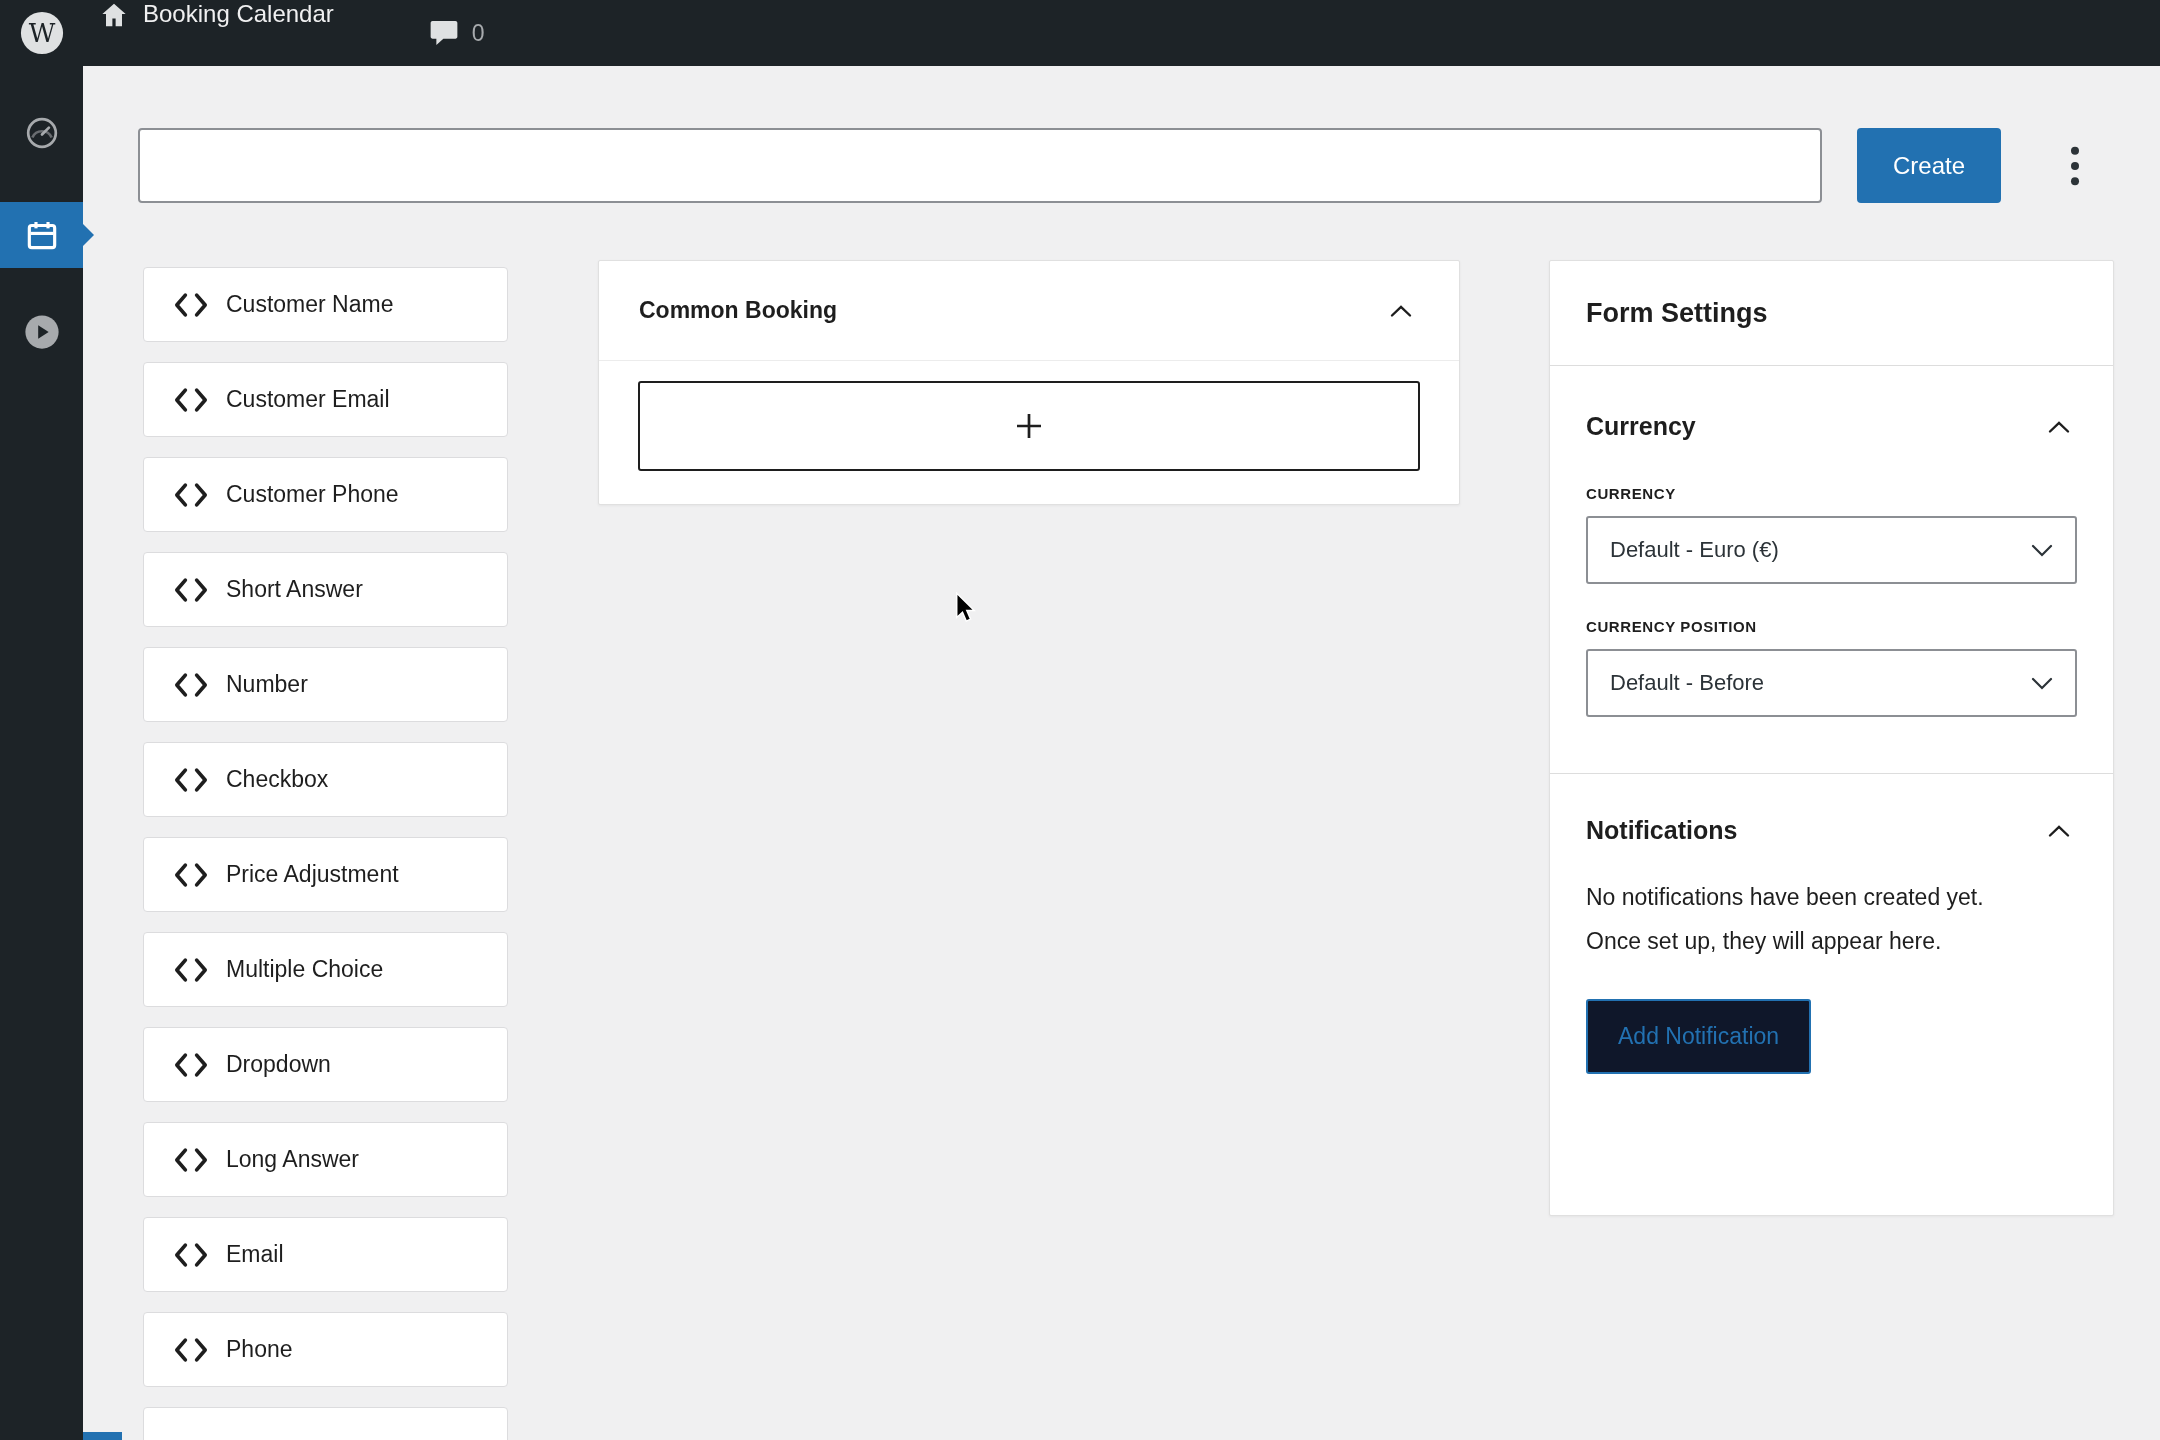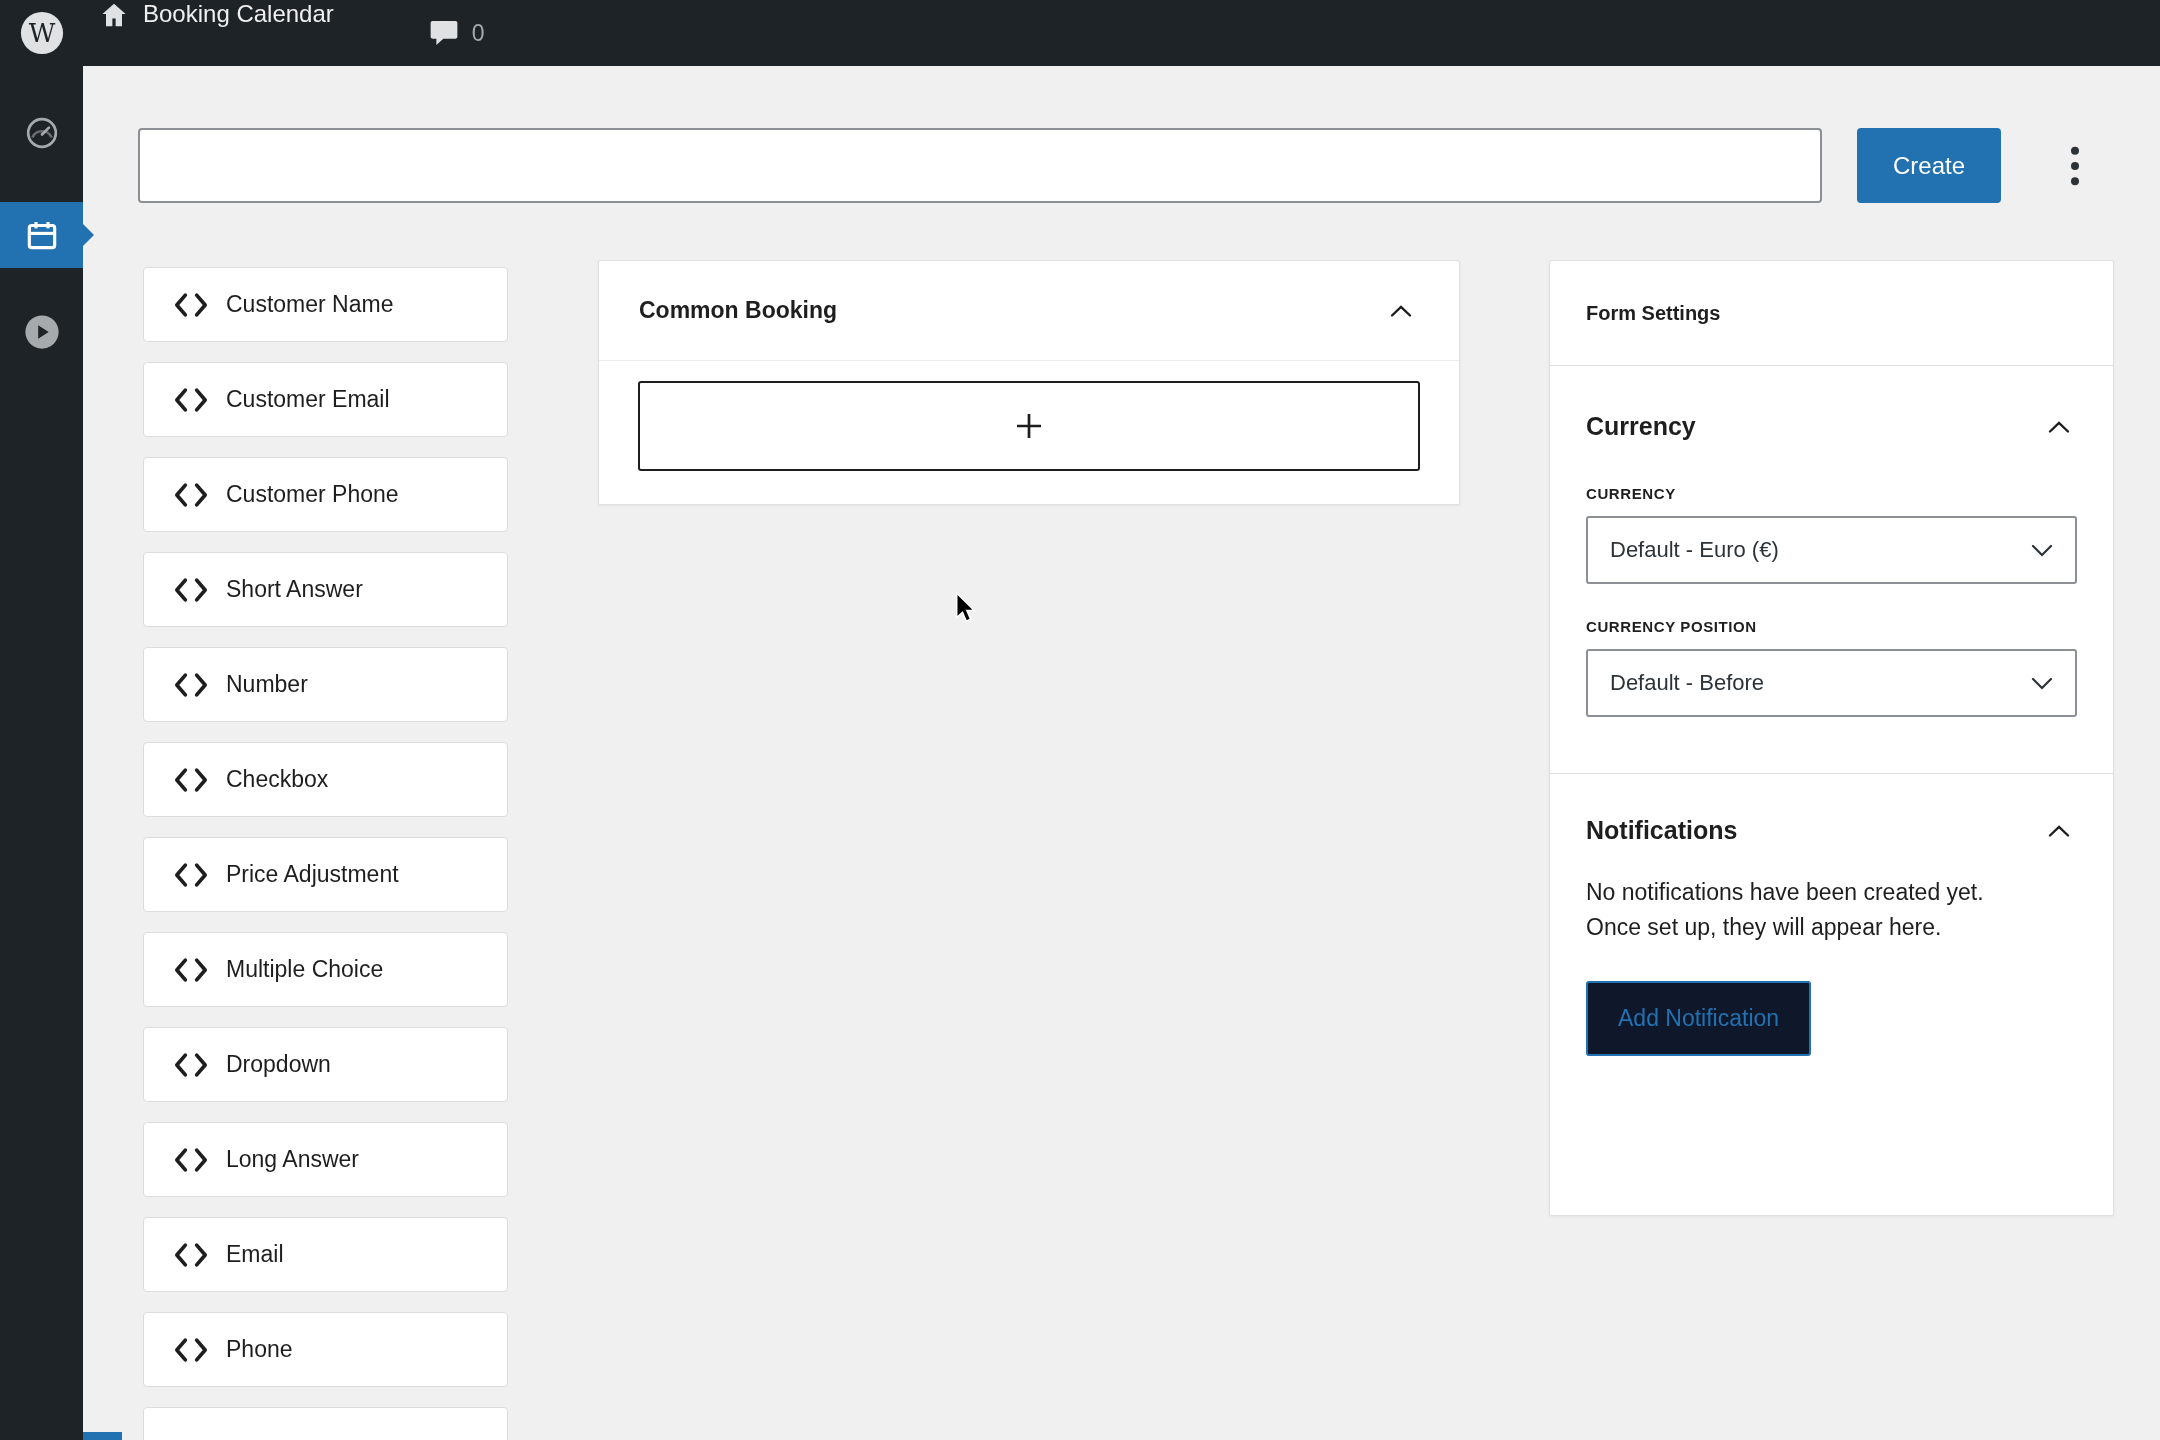--- a/index.html
+++ b/index.html
@@ -93,35 +93,35 @@
   
   .settings-panel {
     position:absolute; left:1466px; top:194px; width:565px; height:956px;
     background:#ffffff; border:1px solid #e0e0e0; border-radius:2px;
     box-shadow:0 1px 3px rgba(0,0,0,0.05);
   }
   .fs-header {
     height:105px; display:flex; align-items:center; padding:0 36px;
     border-bottom:1px solid #dddddd;
   }
-  .fs-title { font-size:20px; font-weight:600; color:#1e1e1e; }
+  .fs-title { font-size:27px; font-weight:600; color:#1e1e1e; }
   .panel-section { padding:46px 36px 0; }
   .panel-section.currency { padding-bottom:56px; border-bottom:1px solid #dddddd; }
   .panel-section.notifications { padding-top:42px; padding-bottom:36px; }
   .section-head { display:flex; align-items:center; justify-content:space-between; margin-bottom:44px; }
   .section-title { font-size:25px; font-weight:600; color:#1e1e1e; }
   .setting-label { font-size:15px; font-weight:600; letter-spacing:0.6px; color:#1e1e1e; margin-bottom:14px; }
   .select-control {
     height:68px; background:#ffffff; border:2px solid #8c8f94; border-radius:3px;
     display:flex; align-items:center; justify-content:space-between;
     padding:0 22px; font-size:22px; color:#2c3338; cursor:pointer;
   }
   .select-control.first { margin-bottom:34px; }
   .notifications .section-head { margin-bottom:30px; }
-  .empty-message { font-size:23px; line-height:35px; color:#1e1e1e; max-width:445px; }
+  .empty-message { font-size:23px; line-height:44px; color:#1e1e1e; max-width:445px; }
   .add-notification-btn {
     margin-top:36px; height:75px; padding:0 30px;
     background:#0f172a; border:2px solid #2271b1; border-radius:3px;
     color:#2271b1; font-family:"Liberation Sans", sans-serif; font-size:23px; cursor:pointer;
   }
 
   
   .cursor { position:absolute; left:872px; top:526px; z-index:50; pointer-events:none; }
   .bottom-fragment { position:absolute; left:0; bottom:0; width:39px; height:8px; background:#2271b1; }
 </style>

